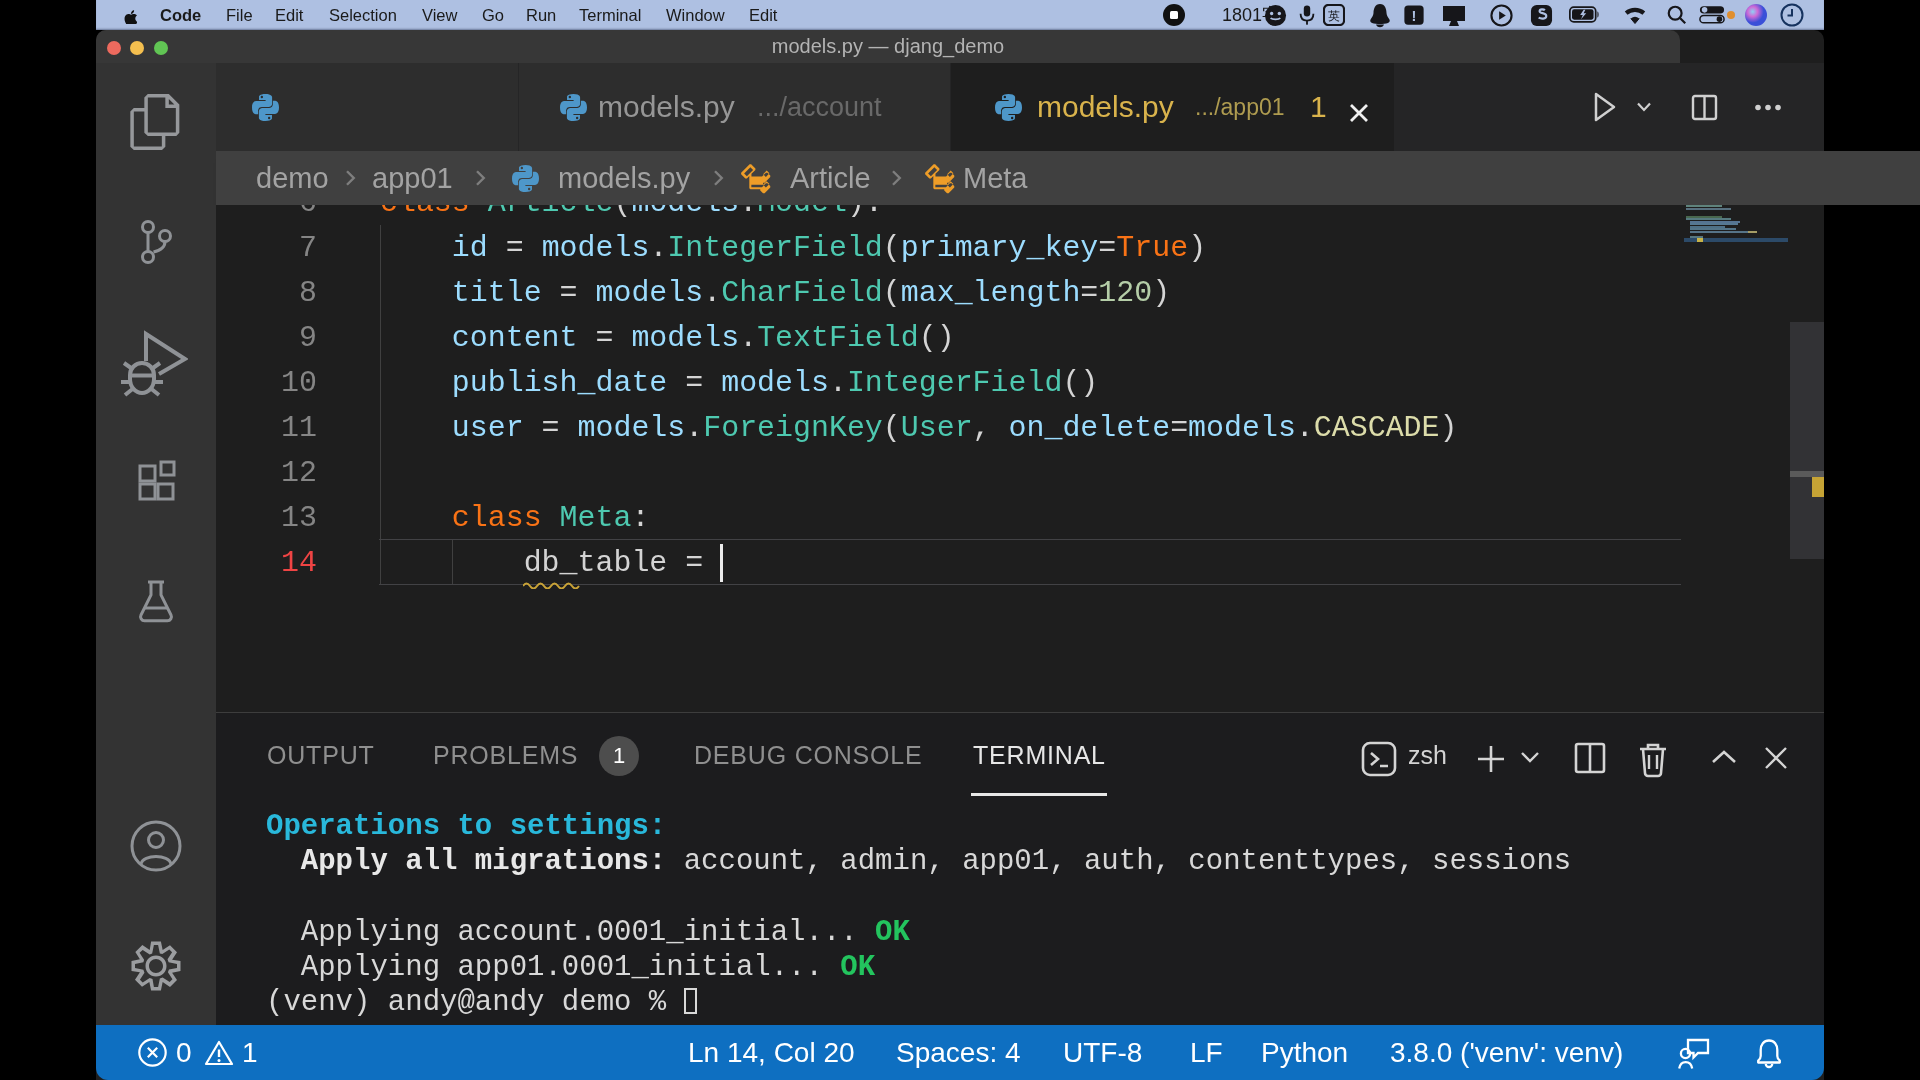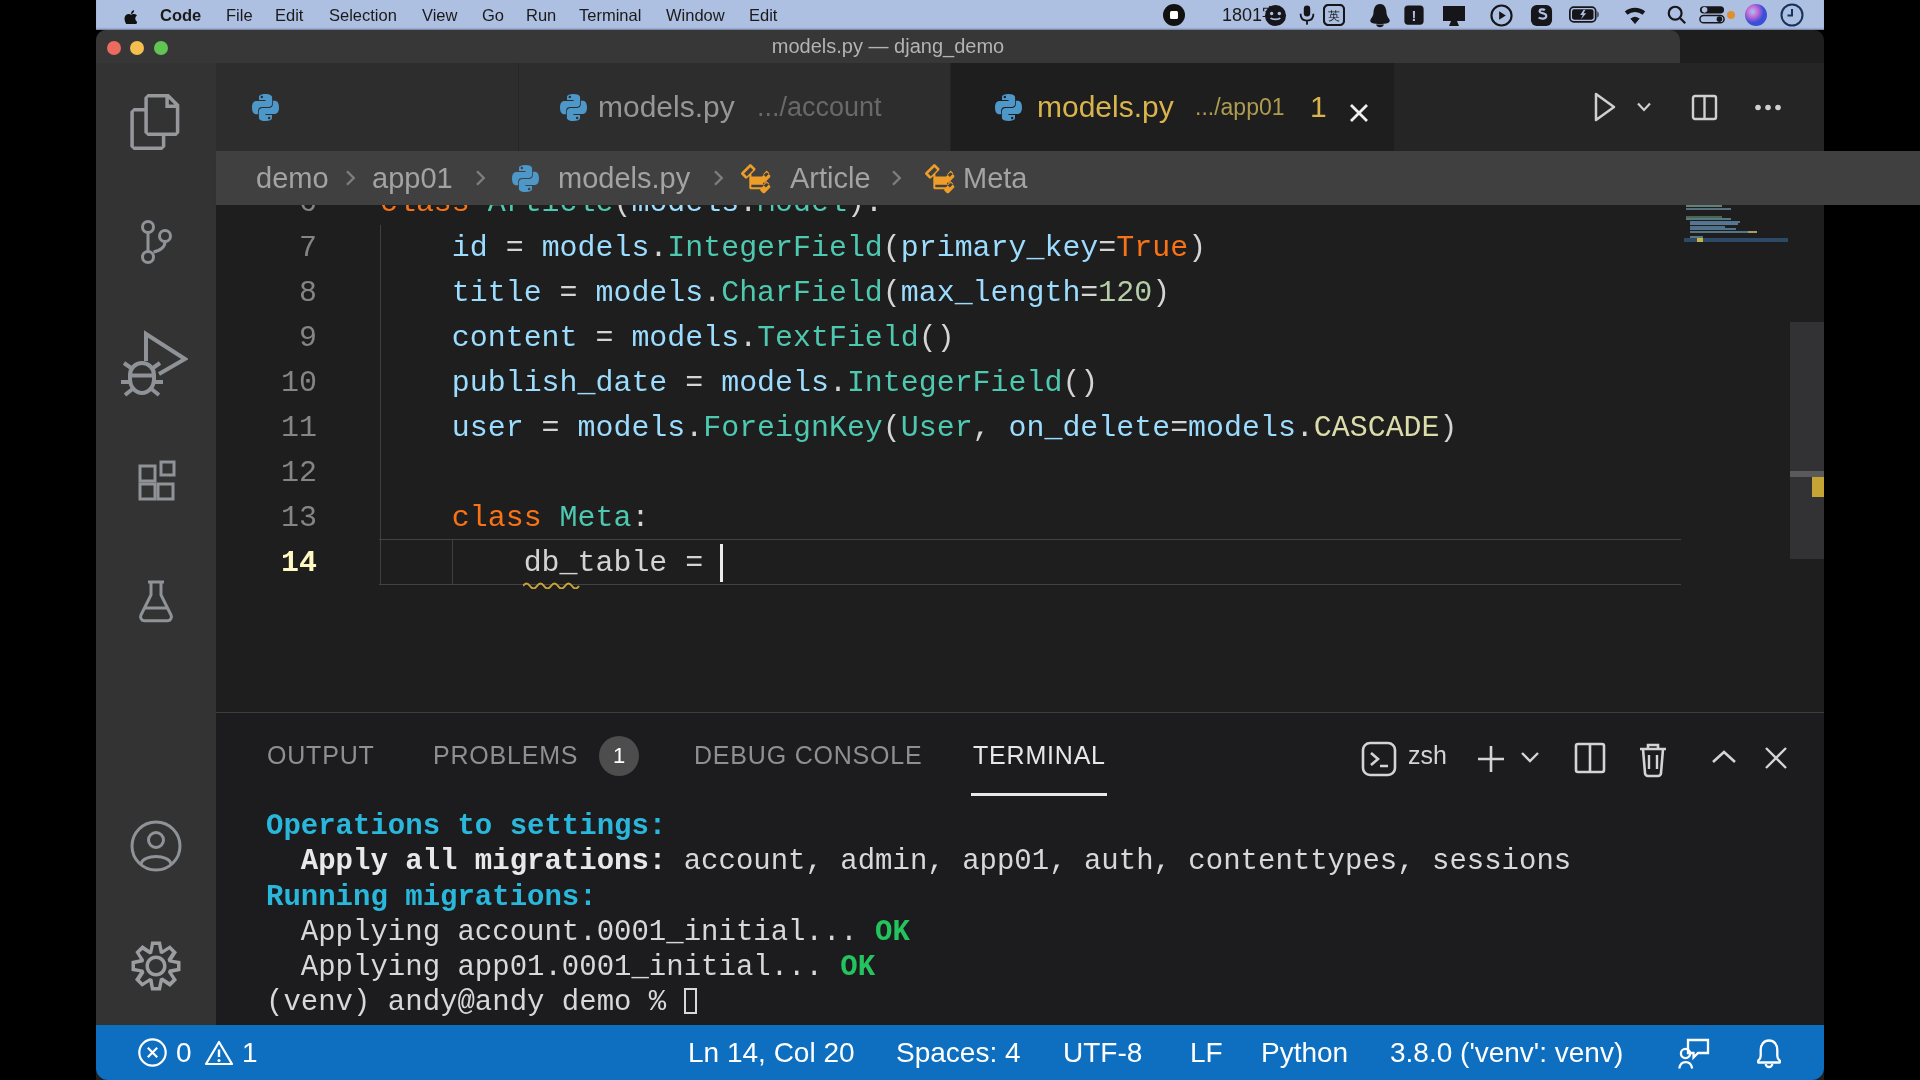--- a/index.html
+++ b/index.html
@@ -272,21 +272,21 @@
       <div class="abs" style="left:163px; top:334px; width:1302px; height:46px; border-top:1.5px solid #424245; border-bottom:1.5px solid #424245;"></div>
 
       <div class="cl" style="top:-24.5px;"><span class="lnum">6</span><span class="ctext"><span class="kw">class</span> <span class="cls">Article</span><span class="pn">(</span><span class="var">models</span><span class="pn">.</span><span class="cls">Model</span><span class="pn">):</span></span></div>
       <div class="cl" style="top:20.5px;"><span class="lnum">7</span><span class="ctext">    <span class="var">id</span><span class="pn"> = </span><span class="var">models</span><span class="pn">.</span><span class="cls">IntegerField</span><span class="pn">(</span><span class="var">primary_key</span><span class="pn">=</span><span class="kw">True</span><span class="pn">)</span></span></div>
       <div class="cl" style="top:65.5px;"><span class="lnum">8</span><span class="ctext">    <span class="var">title</span><span class="pn"> = </span><span class="var">models</span><span class="pn">.</span><span class="cls">CharField</span><span class="pn">(</span><span class="var">max_length</span><span class="pn">=</span><span class="num">120</span><span class="pn">)</span></span></div>
       <div class="cl" style="top:110.5px;"><span class="lnum">9</span><span class="ctext">    <span class="var">content</span><span class="pn"> = </span><span class="var">models</span><span class="pn">.</span><span class="cls">TextField</span><span class="pn">()</span></span></div>
       <div class="cl" style="top:155.5px;"><span class="lnum">10</span><span class="ctext">    <span class="var">publish_date</span><span class="pn"> = </span><span class="var">models</span><span class="pn">.</span><span class="cls">IntegerField</span><span class="pn">()</span></span></div>
       <div class="cl" style="top:200.5px;"><span class="lnum">11</span><span class="ctext">    <span class="var">user</span><span class="pn"> = </span><span class="var">models</span><span class="pn">.</span><span class="cls">ForeignKey</span><span class="pn">(</span><span class="cls">User</span><span class="pn">, </span><span class="var">on_delete</span><span class="pn">=</span><span class="var">models</span><span class="pn">.</span><span class="cst">CASCADE</span><span class="pn">)</span></span></div>
       <div class="cl" style="top:245.5px;"><span class="lnum">12</span></div>
       <div class="cl" style="top:290.5px;"><span class="lnum">13</span><span class="ctext">    <span class="kw">class</span> <span class="cls">Meta</span><span class="pn">:</span></span></div>
-      <div class="cl" style="top:335.5px;"><span class="lnum" style="color:#fef9c3;font-weight:bold;">14</span><span class="ctext">        <span style="color:#d4d4d4;">db_table</span><span class="pn"> = </span></span></div>
+      <div class="cl" style="top:335.5px;"><span class="lnum" style="color:#ef4444;">14</span><span class="ctext">        <span style="color:#d4d4d4;">db_table</span><span class="pn"> = </span></span></div>
 
       <svg class="abs" style="left:307px; top:376px;" width="58" height="8" viewBox="0 0 58 8">
         <path d="M0 5 Q 3.5 0 7 5 T 14 5 T 21 5 T 28 5 T 35 5 T 42 5 T 49 5 T 56 5" fill="none" stroke="#c9a337" stroke-width="2"></path>
       </svg>
 
       <div class="abs" style="left:504px; top:339px; width:3px; height:38px; background:#ececec;"></div>
 
       <div class="abs" style="left:1468px; top:0; width:104px; height:507px;">
         <div class="abs" style="left:2px; top:0px; width:36px; height:2px; background:#5f837c;"></div>
         <div class="abs" style="left:2px; top:3px; width:45px; height:2px; background:#58707f;"></div>
@@ -338,21 +338,20 @@
       </svg>
       <svg class="abs" style="left:1493px; top:34px;" width="30" height="20" viewBox="0 0 30 20">
         <path d="M4 15 L15 5 L26 15" fill="none" stroke="#d4d4d4" stroke-width="2.6"></path>
       </svg>
       <svg class="abs" style="left:1545px; top:30px;" width="30" height="30" viewBox="0 0 30 30">
         <path d="M5 5 L25 25 M25 5 L5 25" stroke="#d4d4d4" stroke-width="2.4"></path>
       </svg>
 
       <div class="tline" style="left:50px; top:96px;"><span class="cy">Operations to settings:</span></div>
       <div class="tline" style="left:50px; top:131px;">  <span class="wb">Apply all migrations:</span> account, admin, app01, auth, contenttypes, sessions</div>
-      <div class="tline" style="left:50px; top:167px;"><span class="cy">Running migrations:</span></div>
       <div class="tline" style="left:50px; top:202px;">  Applying account.0001_initial... <span class="gr">OK</span></div>
       <div class="tline" style="left:50px; top:237px;">  Applying app01.0001_initial... <span class="gr">OK</span></div>
       <div class="tline" style="left:50px; top:272px;">(venv) andy@andy demo % <span style="display:inline-block; width:13px; height:26px; border:2px solid #d8d8d8; vertical-align:-4px;"></span></div>
     </div>
   </div>
   <div id="statusbar" class="abs">
     <svg class="abs" style="left:41px; top:12px;" width="31" height="31" viewBox="0 0 31 31">
       <circle cx="15.5" cy="15.5" r="13.2" fill="none" stroke="#fff" stroke-width="2.2"></circle>
       <path d="M10.8 10.8 L20.2 20.2 M20.2 10.8 L10.8 20.2" stroke="#fff" stroke-width="2.2"></path>
     </svg>

